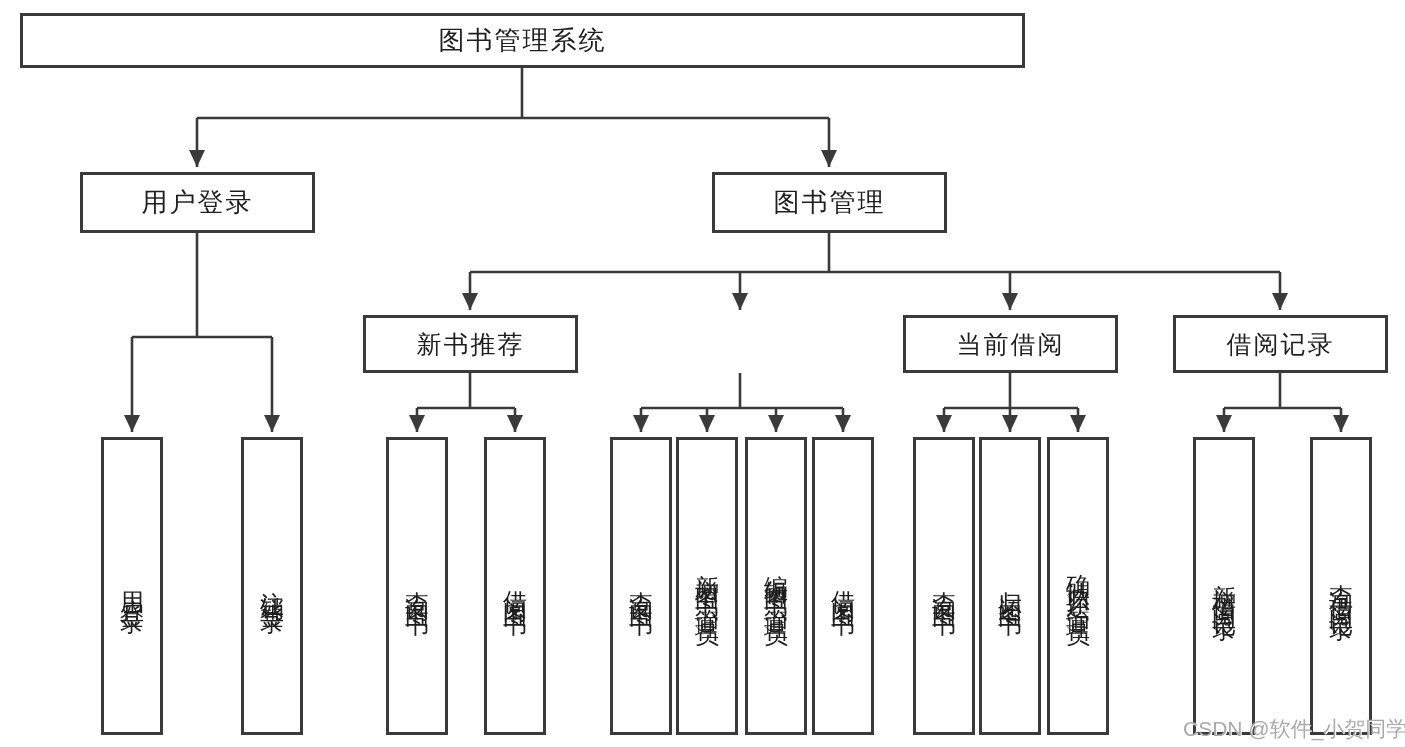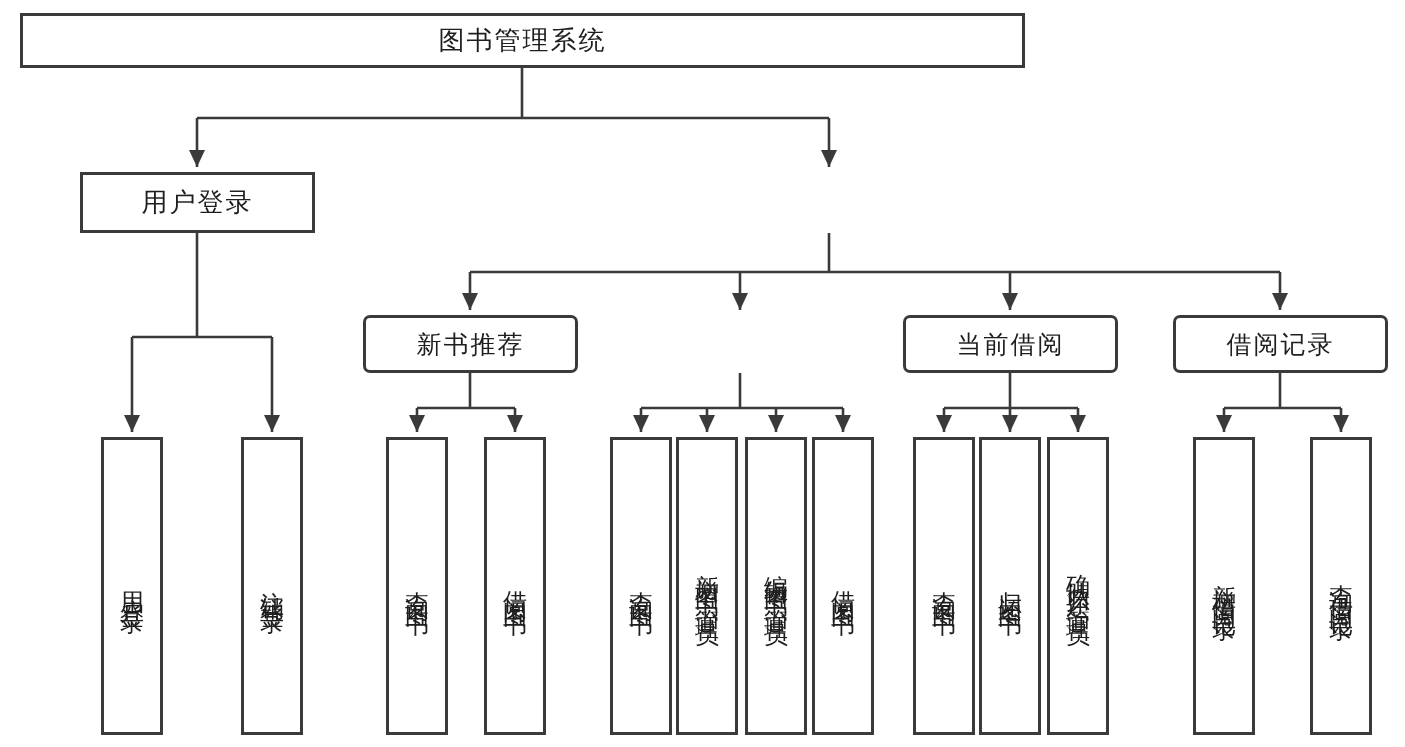--- a/index.html
+++ b/index.html
@@ -41,21 +41,21 @@
   .root {
     left: 20px; top: 13px; width: 1005px; height: 55px;
     font-size: 26px; letter-spacing: 2px;
   }
   .l2 {
     top: 172px; width: 235px; height: 61px;
     font-size: 26px; letter-spacing: 2px;
   }
   .l3 {
     top: 315px; width: 215px; height: 58px;
-    font-size: 25px; letter-spacing: 2px; border-radius: 7px;
+    font-size: 25px; letter-spacing: 2px;
   }
   .leaf {
     top: 437px; width: 62px; height: 298px;
     writing-mode: vertical-rl;
     text-orientation: mixed;
     font-size: 24px;
     letter-spacing: 7px;
     line-height: 62px;
   }
   .watermark {
@@ -117,20 +117,21 @@
 
     <path class="cline" d="M1280 373 V408"></path>
     <path class="cline" d="M1224 408 H1341"></path>
     <path class="cline" d="M1224 408 V432" marker-end="url(#arw)"></path>
     <path class="cline" d="M1341 408 V432" marker-end="url(#arw)"></path>
   </svg>
 
   <div class="box root">图书管理系统</div>
 
   <div class="box l2" style="left:80px">用户登录</div>
+  <div class="box l2" style="left:712px">图书管理</div>
 
   <div class="box l3" style="left:363px">新书推荐</div>
   <div class="box l3" style="left:1173px">借阅记录</div>
   <div class="box l3" style="left:903px">当前借阅</div>
 
   <div class="box leaf" style="left:101px">用户登录</div>
   <div class="box leaf" style="left:241px">注销登录</div>
 
   <div class="box leaf" style="left:386px">查询图书</div>
   <div class="box leaf" style="left:484px">借阅图书</div>
@@ -140,14 +141,15 @@
   <div class="box leaf" style="left:745px">编辑图书（管理员）</div>
   <div class="box leaf" style="left:812px">借阅图书</div>
 
   <div class="box leaf" style="left:913px">查询图书</div>
   <div class="box leaf" style="left:979px">归还图书</div>
   <div class="box leaf" style="left:1047px">确认归还（管理员）</div>
 
   <div class="box leaf" style="left:1193px">新增借阅记录</div>
   <div class="box leaf" style="left:1310px">查询借阅记录</div>
 
+  <div class="watermark">CSDN @软件_小贺同学</div>
 
 </div>
 
 </body></html>

